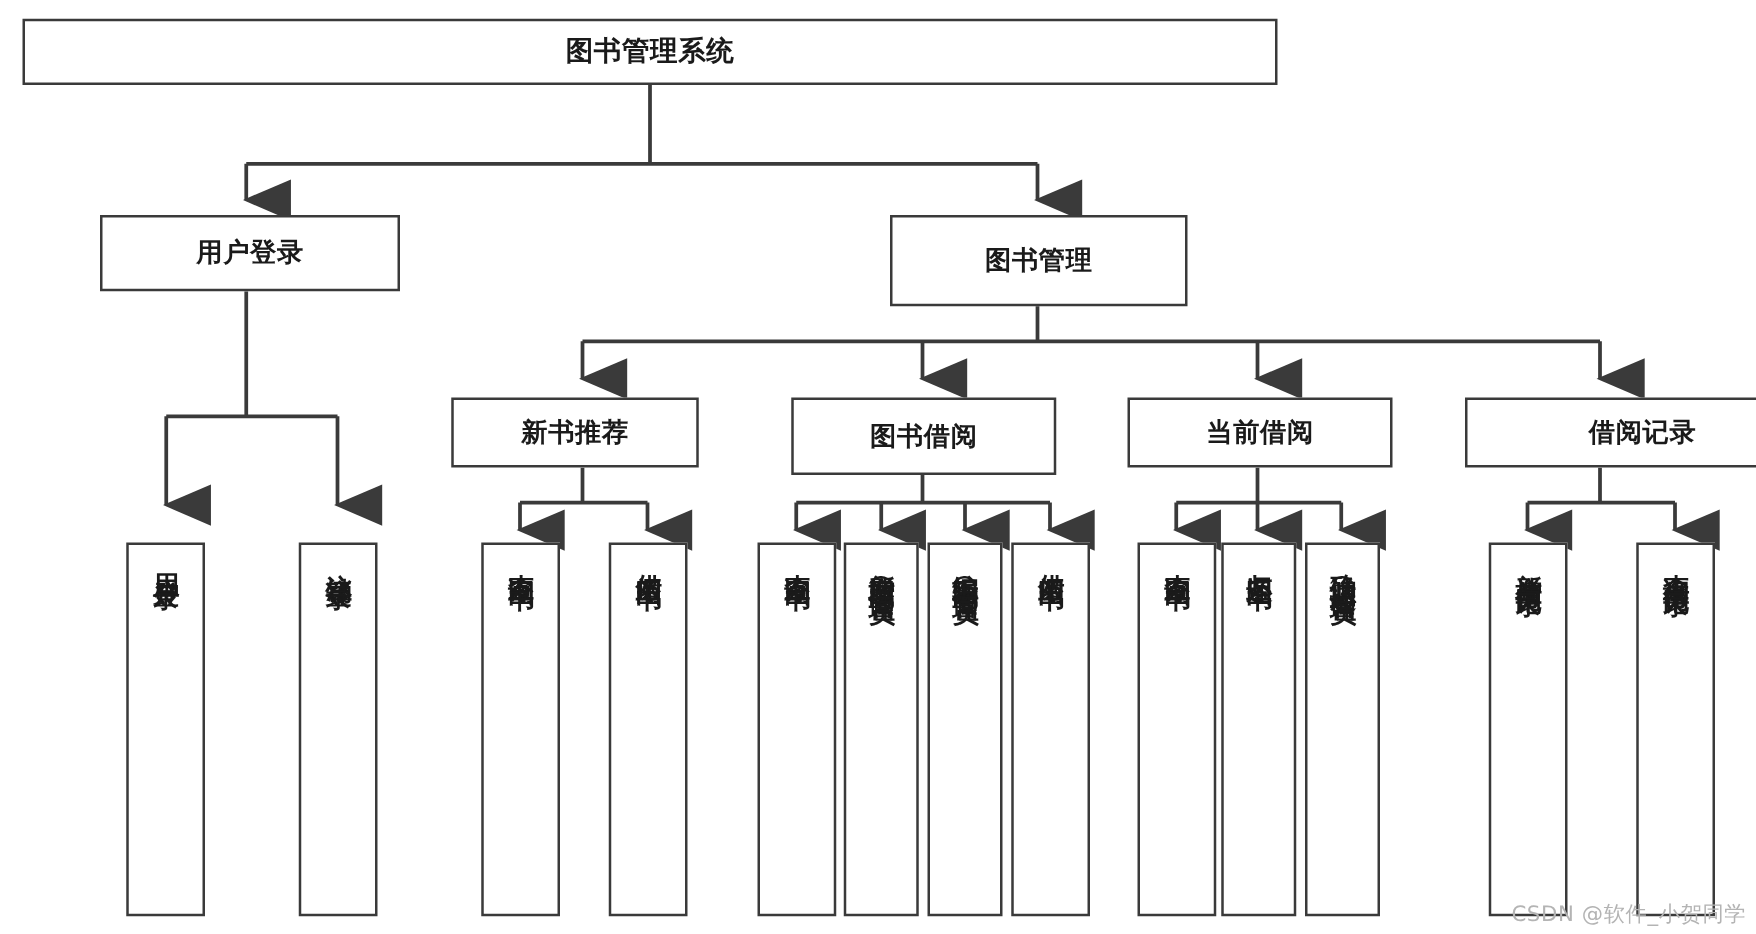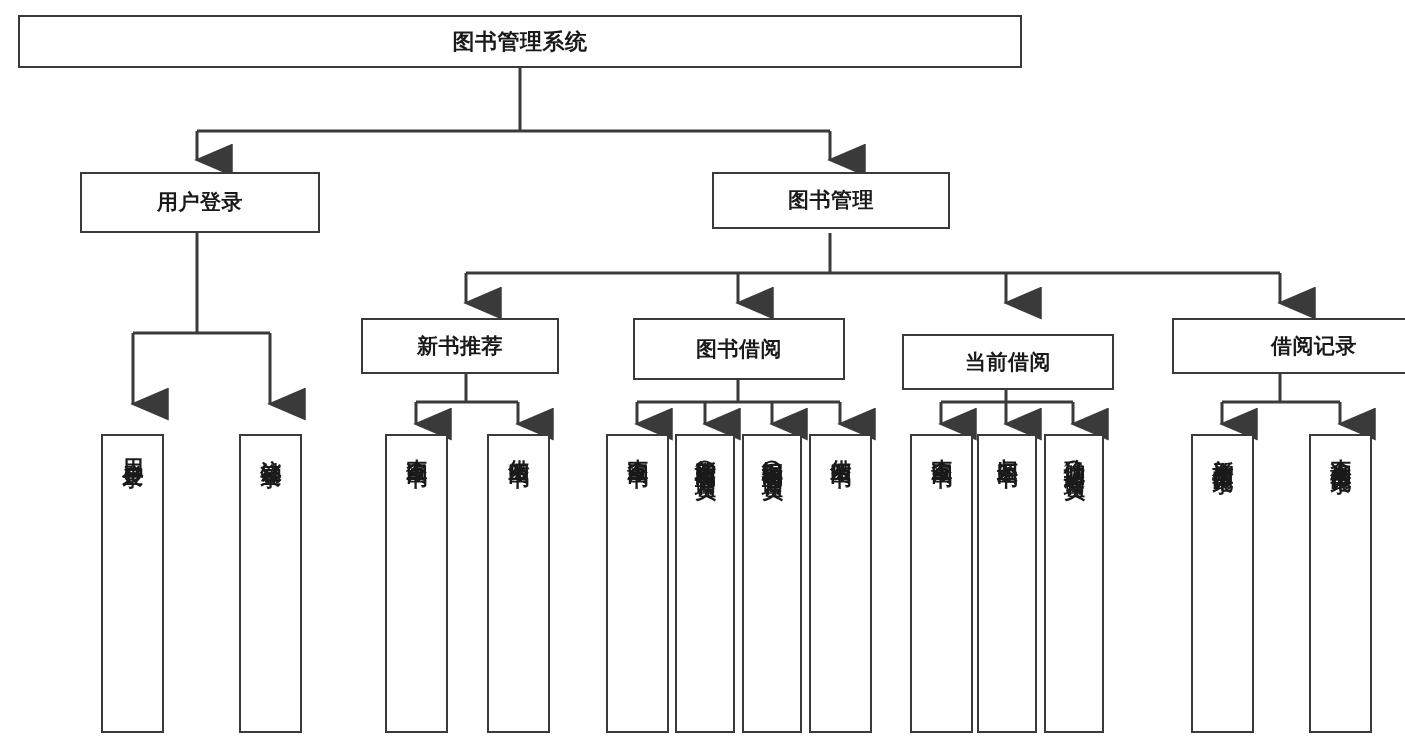--- a/index.html
+++ b/index.html
@@ -136,33 +136,33 @@
   </svg>
 
   <div class="node root" style="left:18px; top:15px; width:1004px; height:53px;">
     <span class="lbl">图书管理系统</span>
   </div>
 
   <div class="node l2" style="left:80px; top:172px; width:240px; height:61px;">
     <span class="lbl">用户登录</span>
   </div>
 
-  <div class="node l2" style="left:712px; top:172px; width:238px; height:57px;">
+  <div class="node l2" style="left:712px; top:172px; width:238px; height:73px;">
     <span class="lbl">图书管理</span>
   </div>
 
   <div class="node l3" style="left:361px; top:318px; width:198px; height:56px;">
     <span class="lbl">新书推荐</span>
   </div>
 
   <div class="node l3" style="left:633px; top:318px; width:212px; height:62px;">
     <span class="lbl">图书借阅</span>
   </div>
 
-  <div class="node l3" style="left:902px; top:334px; width:212px; height:56px;">
+  <div class="node l3" style="left:902px; top:318px; width:212px; height:56px;">
     <span class="lbl">当前借阅</span>
   </div>
 
   <div class="node l3" style="left:1172px; top:318px; width:236px; height:56px;padding-left:48px;">
     <span class="lbl">借阅记录</span>
   </div>
 
   <div class="node vert" style="left:101px; top:434px; width:63px; height:299px;">
     <span class="lbl">用户登录</span>
   </div>
@@ -208,14 +208,15 @@
   </div>
 
   <div class="node vert" style="left:1191px; top:434px; width:63px; height:299px;">
     <span class="lbl">新增借阅记录</span>
   </div>
 
   <div class="node vert" style="left:1309px; top:434px; width:63px; height:299px;">
     <span class="lbl">查询借阅记录</span>
   </div>
 
+  <div class="watermark">CSDN @软件_小贺同学</div>
 
 </div>
 
 </body></html>

